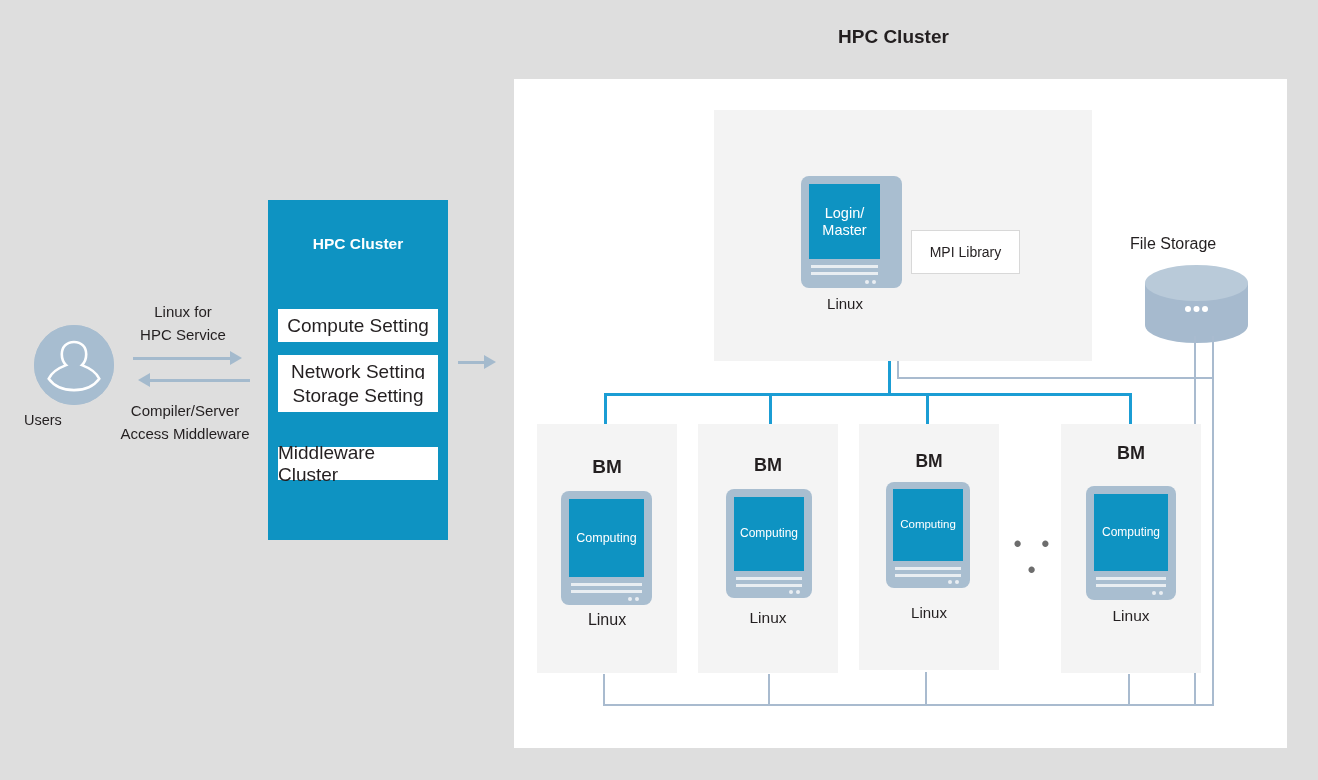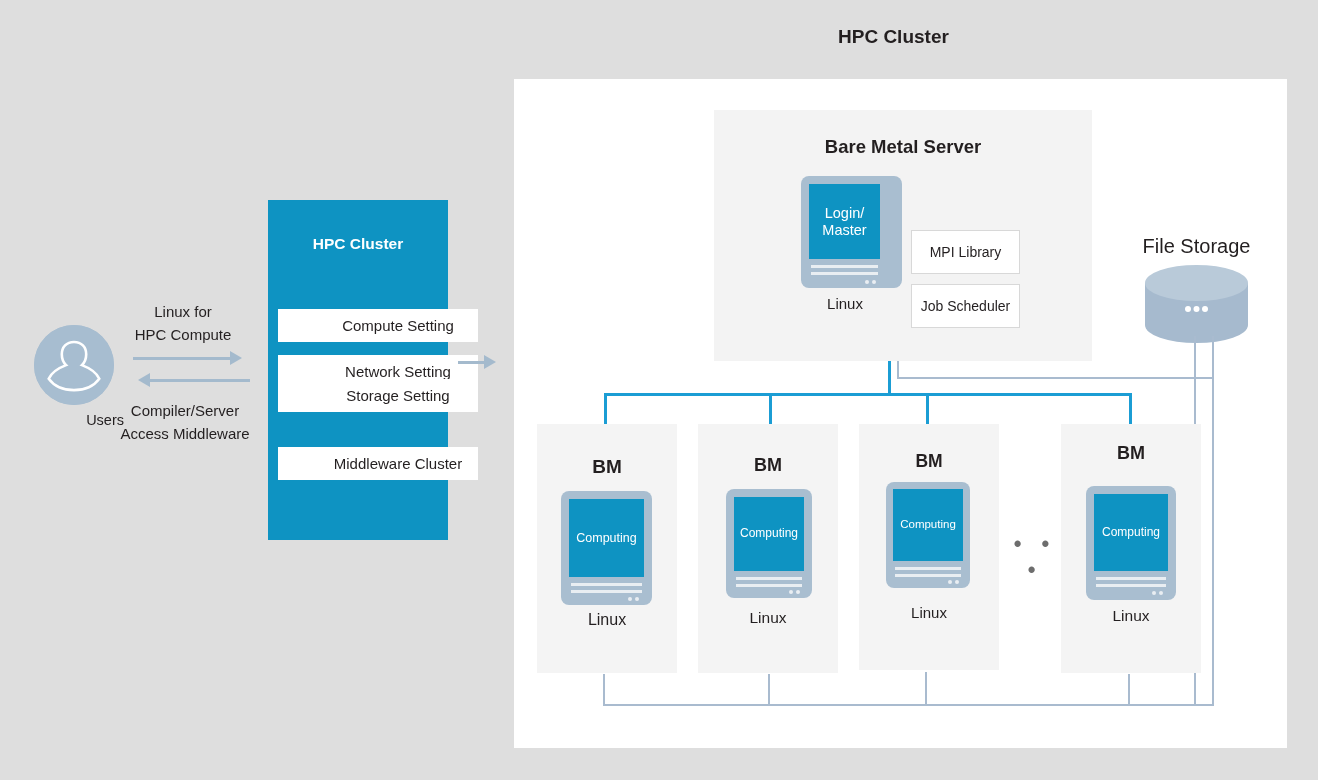--- a/index.html
+++ b/index.html
@@ -22,21 +22,21 @@
   }
 
   
   #avatar{
     left:34px;top:325px;width:80px;height:80px;
     border-radius:50%;
     background:#a7bdd0;
   }
   #avatar svg{display:block;}
   #users-label{
-    left:24px;top:412px;width:100px;text-align:right;
+    left:24px;top:412px;width:100px;text-align:left;
     font-size:14.5px;
   }
 
   
   .flow-label{font-size:15px;text-align:center;line-height:1.5;}
   #apply-label{left:110px;top:301px;width:146px;}
   #access-label{left:104px;top:400px;width:162px;}
 
   .arrow-line{background:#a4bacd;height:3px;}
   #arrow-right{left:133px;top:357px;width:100px;}
@@ -58,21 +58,21 @@
     background:#0e93c2;
   }
   #provisioning-title{
     left:268px;top:230px;width:180px;text-align:center;
     color:#ffffff;font-weight:bold;font-size:15.5px;line-height:1.75;
   }
   .setting-btn{
     left:278px;width:160px;height:33px;
     background:#ffffff;
     display:flex;align-items:center;justify-content:center;
-    font-size:15px;color:#231f20;padding-left:40px;
+    font-size:19px;color:#231f20;
   }
 
   
   #prov-arrow-line{left:458px;top:361px;width:28px;height:3px;background:#a4bacd;}
   #prov-arrow-head{
     left:484px;top:355px;width:0;height:0;
     border-top:7px solid transparent;border-bottom:7px solid transparent;
     border-left:12px solid #a4bacd;
   }
 
@@ -89,21 +89,21 @@
     left:800px;top:295px;width:90px;text-align:center;font-size:15px;
   }
   .svc-chip{
     left:911px;width:107px;height:42px;
     background:#ffffff;border:1px solid #d8d8d8;
     display:flex;align-items:center;justify-content:center;
     font-size:14px;color:#231f20;
   }
 
   
-  #storage-label{left:1130px;top:235px;width:133px;text-align:center;font-size:20px;}
+  #storage-label{left:1130px;top:235px;width:133px;text-align:left;font-size:16px;}
   #storage-cyl{left:1145px;top:265px;width:103px;height:78px;}
 
   
   .bm-box{background:#f4f4f4;}
   .bm-title{text-align:center;font-weight:bold;}
   .bm-linux{text-align:center;}
 
   
   .pc{position:absolute;}
   .pc-body{
@@ -143,21 +143,21 @@
       <path d="M40 17c-7.5 0-12.2 5.1-12.2 12.3 0 4.3 1.7 8.4 4.3 10.8
                -6.9 2.6-14.6 7.5-17.4 13.6 5.1 6.9 14.1 11.4 25.3 11.4
                s20.2-4.5 25.3-11.4c-2.8-6.1-10.5-11-17.4-13.6
                2.6-2.4 4.3-6.5 4.3-10.8C52.2 22.1 47.5 17 40 17z" fill="none" stroke="#ffffff" stroke-width="2.6"></path>
     </svg>
   </div>
   <div class="abs" id="users-label">Users</div>
 
   <div class="abs flow-label" id="apply-label">
     <div>Linux for</div>
-    <div>HPC Compute</div>
+    <div>HPC Service</div>
   </div>
   <div class="abs arrow-line" id="arrow-right"></div>
   <div class="abs" id="arrow-right-head"></div>
 
   <div class="abs arrow-line" id="arrow-left"></div>
   <div class="abs" id="arrow-left-head"></div>
 
   <div class="abs flow-label" id="access-label">
     <div>Compiler/Server</div>
     <div>Access Middleware</div>
@@ -169,39 +169,37 @@
   </div>
   <div class="abs setting-btn" style="top:309px">Compute Setting</div>
   <div class="abs setting-btn" style="top:355px">Network Setting</div>
   <div class="abs setting-btn" style="top:379px">Storage Setting</div>
   <div class="abs setting-btn" style="top:447px">Middleware Cluster</div>
 
   <div class="abs" id="prov-arrow-line"></div>
   <div class="abs" id="prov-arrow-head"></div>
 
   <div class="abs" id="bms-box"></div>
-  <div class="abs" id="bms-title">Bare Metal Server</div>
 
   <div class="pc" style="left:801px;top:176px;width:101px;height:112px;">
     <div class="pc-body"></div>
     <div class="pc-screen" style="left:8px;top:8px;width:71px;height:75px;font-size:14.5px;">
       <div>
         <div>Login/</div>
         <div>Master</div>
       </div>
     </div>
     <div class="pc-bar" style="left:10px;top:89px;width:67px;height:3px;"></div>
     <div class="pc-bar" style="left:10px;top:96px;width:67px;height:3px;"></div>
     <div class="pc-dot" style="left:64px;top:104px;width:4px;height:4px;"></div>
     <div class="pc-dot" style="left:71px;top:104px;width:4px;height:4px;"></div>
   </div>
   <div class="abs" id="bms-linux">Linux</div>
 
   <div class="abs svc-chip" style="top:230px">MPI Library</div>
-  <div class="abs svc-chip" style="top:284px">Job Scheduler</div>
 
   <div class="abs" id="storage-label">File Storage</div>
   <div class="abs" id="storage-cyl">
     <svg width="103" height="78" viewBox="0 0 103 78">
       <path d="M0 18 L0 60 A51.5 18 0 0 0 103 60 L103 18 Z" fill="#a6bace"></path>
       <ellipse cx="51.5" cy="18" rx="51.5" ry="18" fill="#b9cad9"></ellipse>
       <circle cx="43" cy="44" r="3" fill="#ffffff"></circle>
       <circle cx="51.5" cy="44" r="3" fill="#ffffff"></circle>
       <circle cx="60" cy="44" r="3" fill="#ffffff"></circle>
     </svg>

